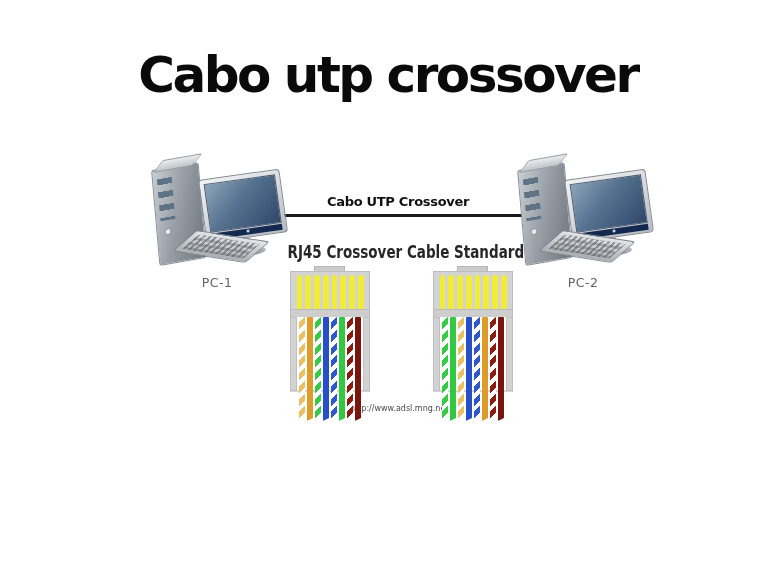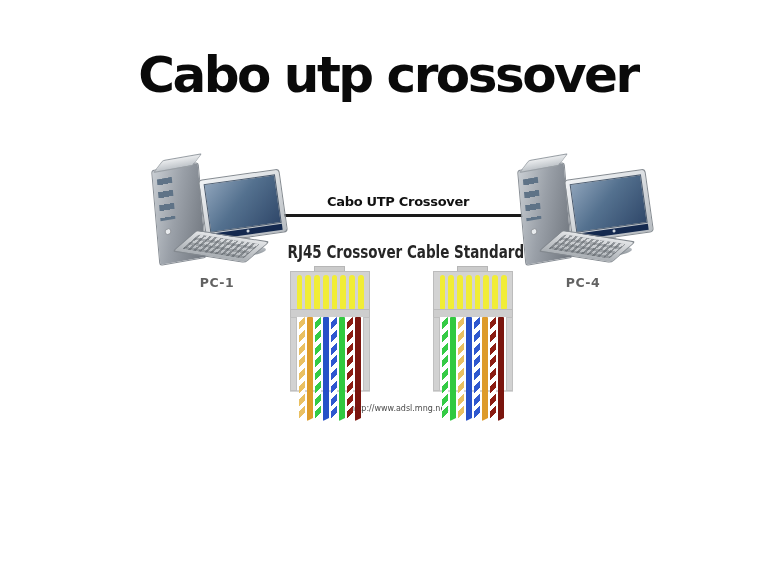--- a/index.html
+++ b/index.html
@@ -21,21 +21,21 @@
   }
 
   
   .standard-heading{
     position:absolute;top:241px;left:250px;width:300px;text-align:center;
     font-size:18px;font-weight:bold;color:#262626;white-space:nowrap;
     transform:scaleX(0.75);transform-origin:center;
   }
 
   
-  .pc{position:absolute;width:150px;height:140px;z-index:3;font-weight:bold;}
+  .pc{position:absolute;width:150px;height:140px;z-index:3;}
   .pc-1{left:152px;top:152px;}
   .pc-2{left:518px;top:152px;}
 
   .tower{
     position:absolute;left:3px;top:14px;width:46px;height:94px;
     transform:rotate(-5deg) skewY(-5deg);
     background:linear-gradient(105deg,#c9ced3 0%,#9aa0a8 45%,#6e747c 100%);
     border:1px solid #888e95;border-radius:3px;
   }
   .tower::before{ 
@@ -164,21 +164,21 @@
       <div class="slots"></div>
       <div class="pwr"></div>
     </div>
     <div class="stand"></div>
     <div class="base"></div>
     <div class="monitor">
       <div class="screen"></div>
       <div class="bezel"></div>
     </div>
     <div class="keyboard"></div>
-    <div class="pc-label">PC-4</div>
+    <div class="pc-label">PC-2</div>
   </div>
 
   <div class="standard-heading">RJ45 Crossover Cable Standard</div>
 
   <div class="rj45 rj45-left">
     <div class="tab"></div>
     <div class="pins">
         <div class="pin" style="background: rgb(241, 237, 54);"></div>
         <div class="pin" style="background: rgb(241, 237, 54);"></div>
         <div class="pin" style="background: rgb(241, 237, 54);"></div>

